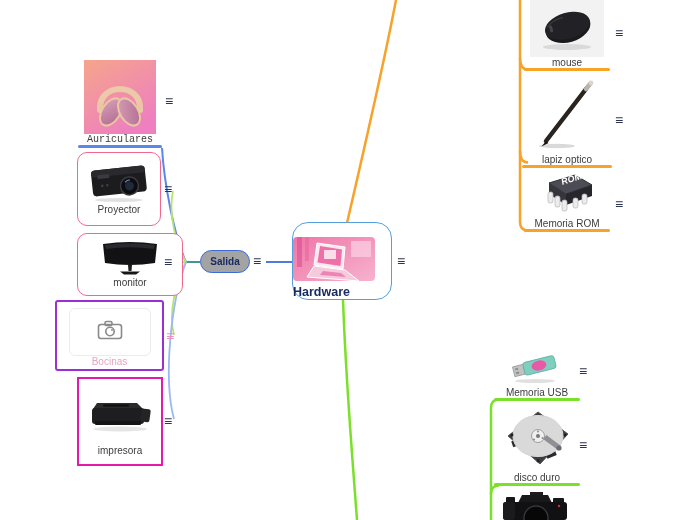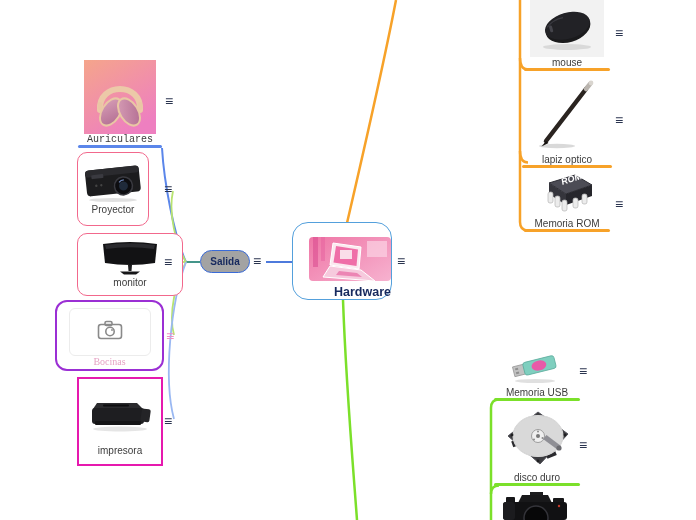--- a/index.html
+++ b/index.html
@@ -11,21 +11,21 @@
   .topic{position:absolute;box-sizing:border-box;}
   .boxed{background:#fff;display:flex;flex-direction:column;align-items:center;}
   .img{overflow:hidden;display:block;}
   .small-label{font-size:10px;line-height:11px;color:#3c3c3c;text-align:center;width:100%;white-space:nowrap;}
   .underline-bar{height:3px;border-radius:2px;width:100%;}
   .menu-icon{position:absolute;font-size:14px;line-height:10px;color:#2b3550;cursor:pointer;user-select:none;}
   .menu-pink{color:#ef8fc3;}
   .node-label{font-weight:bold;color:#17295e;text-align:center;}
   .center-node{
     border:1.6px solid #54a0dc;border-radius:16px;background:#fff;
-    display:flex;flex-direction:column;align-items:flex-end;padding-top:14px;
+    display:flex;flex-direction:column;align-items:flex-start;padding-top:14px;
   }
   .pill{
     border:1.6px solid #3a6bd8;border-radius:12px;background:#a3a3a3;
     display:flex;align-items:center;justify-content:center;
   }
   .placeholder-box{
     background:#fff;border:1px solid #ececec;border-radius:6px;
     display:flex;align-items:center;justify-content:center;
   }
 </style>
@@ -110,21 +110,21 @@
         </g>
         <rect x="14" y="42" width="4" height="8" rx="2" fill="#e9c7a4"></rect>
         <rect x="54" y="42" width="4" height="8" rx="2" fill="#e9c7a4"></rect>
       </svg>
     </span>
     <div class="small-label">Auriculares</div>
     <div class="underline-bar" style="background:#5b86ea;"></div>
   </div>
   <span class="menu-icon" style="left:165px;top:96px;">≡</span>
 
-  <div class="topic boxed" style="left:77px;top:152px;width:72px;height:74px;border:1.5px solid #f2688c;border-radius:10px;">
+  <div class="topic boxed" style="left:77px;top:152px;width:84px;height:74px;border:1.5px solid #f2688c;border-radius:10px;">
     <span class="img" style="width:70px;height:46px;margin-top:5px;">
       <svg width="70" height="46">
         <g transform="rotate(-6 35 24)">
           <rect x="8" y="10" width="54" height="26" rx="4" fill="#1c1c1e"></rect>
           <rect x="8" y="10" width="54" height="7" rx="3.5" fill="#2a2a2e"></rect>
           <circle cx="45" cy="29" r="9" fill="#0d0d10" stroke="#3a3a40" stroke-width="1.5"></circle>
           <circle cx="45" cy="29" r="4.5" fill="#1f2a3a"></circle>
           <path d="M41,25 a6,6 0 0 1 5,-2" stroke="#6e86b8" stroke-width="1.2" fill="none"></path>
           <rect x="14" y="15" width="12" height="4" rx="1" fill="#3a3a40"></rect>
           <circle cx="18" cy="26" r="1.2" fill="#444"></circle>
@@ -143,21 +143,21 @@
         <path d="M7,5 Q34,1 61,5 L59,24 Q34,28 9,24 Z" fill="#121214"></path>
         <path d="M9,6 Q34,2.5 59,6 L58,10 Q34,6.5 10,10 Z" fill="#2a2a2e"></path>
         <polygon points="32,26 36,26 35.5,32 32.5,32" fill="#1d1d1f"></polygon>
         <polygon points="24,32.5 44,32.5 40,35.5 28,35.5" fill="#161618"></polygon>
       </svg>
     </span>
     <div class="small-label">monitor</div>
   </div>
   <span class="menu-icon" style="left:164px;top:257px;">≡</span>
 
-  <div class="topic boxed" style="left:55px;top:300px;width:109px;height:71px;border:2.5px solid #9b2fd4;border-radius:12px;font-family:Liberation Serif, serif;">
+  <div class="topic boxed" style="left:55px;top:300px;width:109px;height:71px;border:2.5px solid #9b2fd4;border-radius:3px;">
     <div class="placeholder-box" style="width:80px;height:46px;margin-top:6px;">
       <span>
         <svg width="26" height="20">
           <rect x="1.5" y="4.5" width="23" height="14" rx="2.5" fill="none" stroke="#8a8a8a" stroke-width="1.6"></rect>
           <rect x="8" y="1.5" width="7" height="4" rx="1.5" fill="none" stroke="#8a8a8a" stroke-width="1.6"></rect>
           <circle cx="13" cy="11.5" r="4.2" fill="none" stroke="#8a8a8a" stroke-width="1.6"></circle>
           <circle cx="15" cy="10" r="0.9" fill="#8a8a8a"></circle>
         </svg>
       </span>
     </div>

